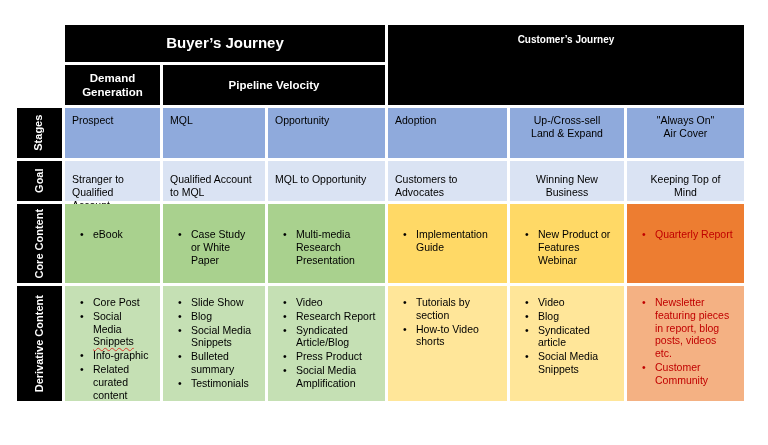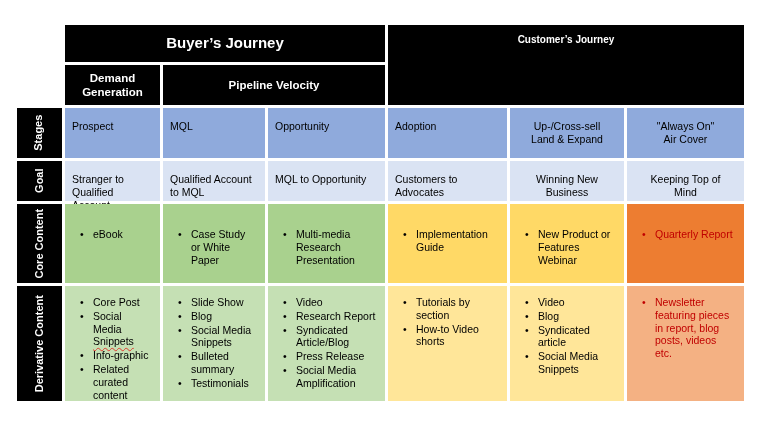--- a/index.html
+++ b/index.html
@@ -60,21 +60,21 @@
     transform: rotate(-90deg);
     white-space: nowrap;
     font-weight: bold;
     font-size: 11px;
   }
   
   .c1 { grid-column: 2; } .c2 { grid-column: 3; } .c3 { grid-column: 4; }
   .c4 { grid-column: 5; } .c5 { grid-column: 6; } .c6 { grid-column: 7; }
   .r3 { grid-row: 3; } .r4 { grid-row: 4; } .r5 { grid-row: 5; } .r6 { grid-row: 6; }
   
-  .stage  { background: var(--stages_bg); padding: 12px 7px; }
+  .stage  { background: var(--stages_bg); padding: 6px 7px; }
   .goalc  { background: var(--goal_bg);   padding: 12px 7px; }
   .green  { background: var(--core_green); }
   .yellow { background: var(--core_yellow); }
   .orange { background: var(--core_orange); color: var(--dark_red_text); }
   .lgreen { background: var(--deriv_green); }
   .lyellow{ background: var(--deriv_yellow); }
   .salmon { background: var(--deriv_salmon); color: var(--dark_red_text); }
   .center { text-align: center; }
   .pre    { white-space: pre-line; text-align: center; }
   
@@ -191,38 +191,39 @@
         <li>Social Media Snippets</li>
         <li>Bulleted summary</li>
         <li>Testimonials</li>
       </ul>
     </div>
     <div class="cell listcell deriv-pad lgreen r6 c3">
       <ul>
         <li>Video</li>
         <li>Research Report</li>
         <li>Syndicated Article/Blog</li>
-        <li>Press Release</li>
+        <li>Press Product</li>
         <li>Social Media Amplification</li>
       </ul>
     </div>
     <div class="cell listcell deriv-pad lyellow r6 c4">
       <ul>
         <li>Tutorials by section</li>
         <li>How-to Video shorts</li>
       </ul>
     </div>
     <div class="cell listcell deriv-pad lyellow r6 c5">
       <ul>
         <li>Video</li>
         <li>Blog</li>
         <li>Syndicated article</li>
         <li>Social Media Snippets</li>
       </ul>
     </div>
     <div class="cell listcell deriv-pad salmon r6 c6">
       <ul>
         <li>Newsletter featuring pieces in report, blog posts, videos etc.</li>
+        <li>Customer Community</li>
       </ul>
     </div>
 
   </div>
 </div>
 
 </body></html>

